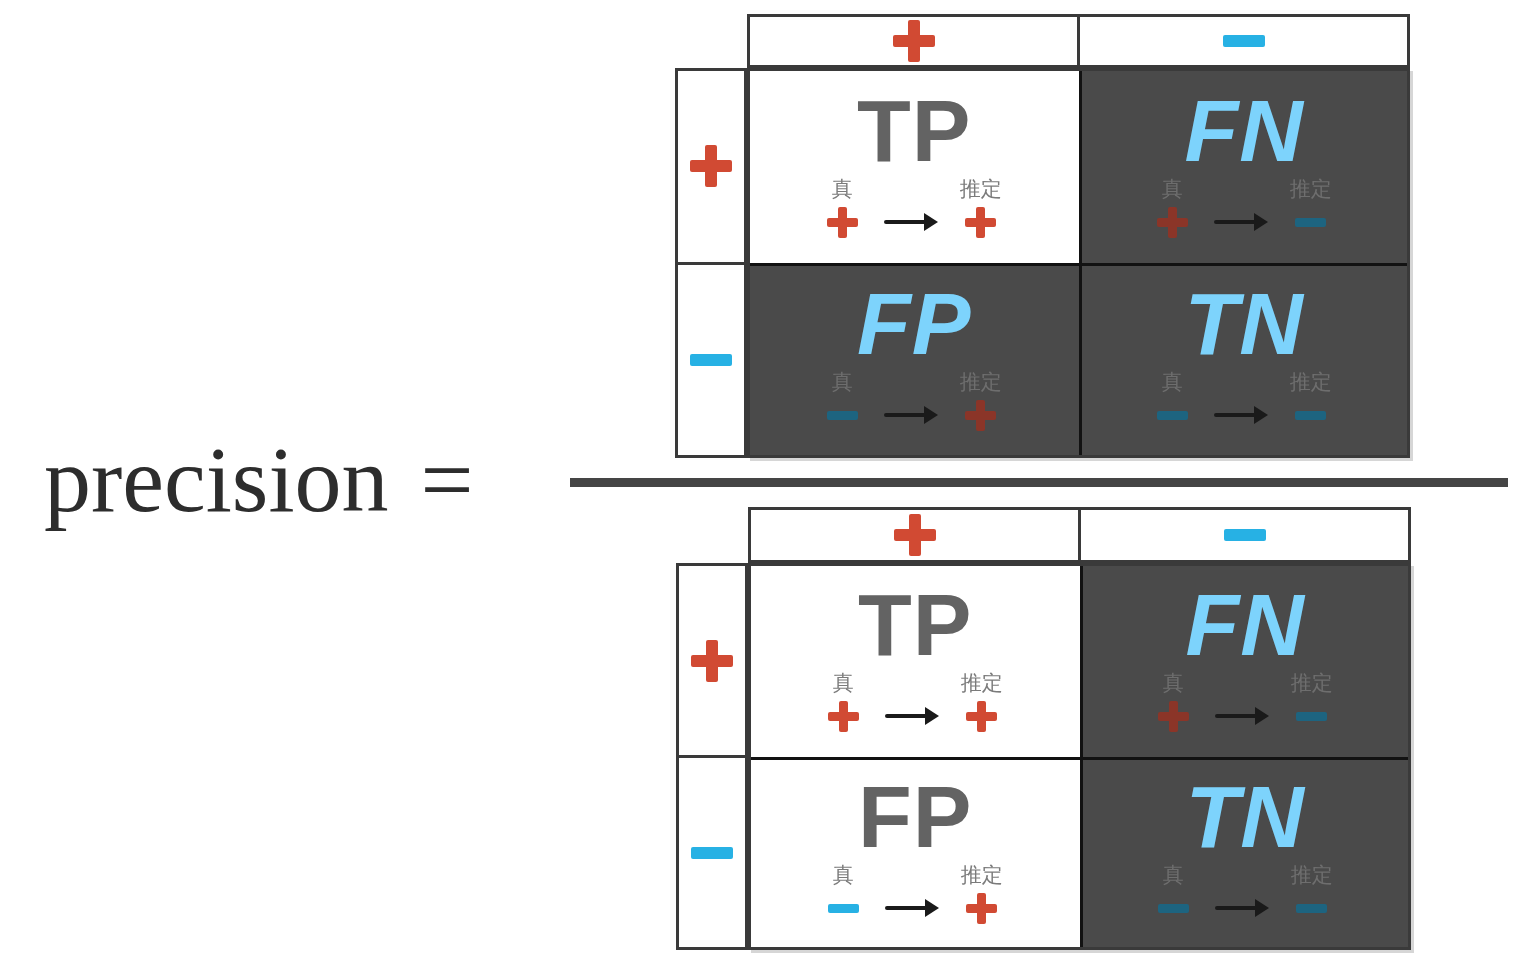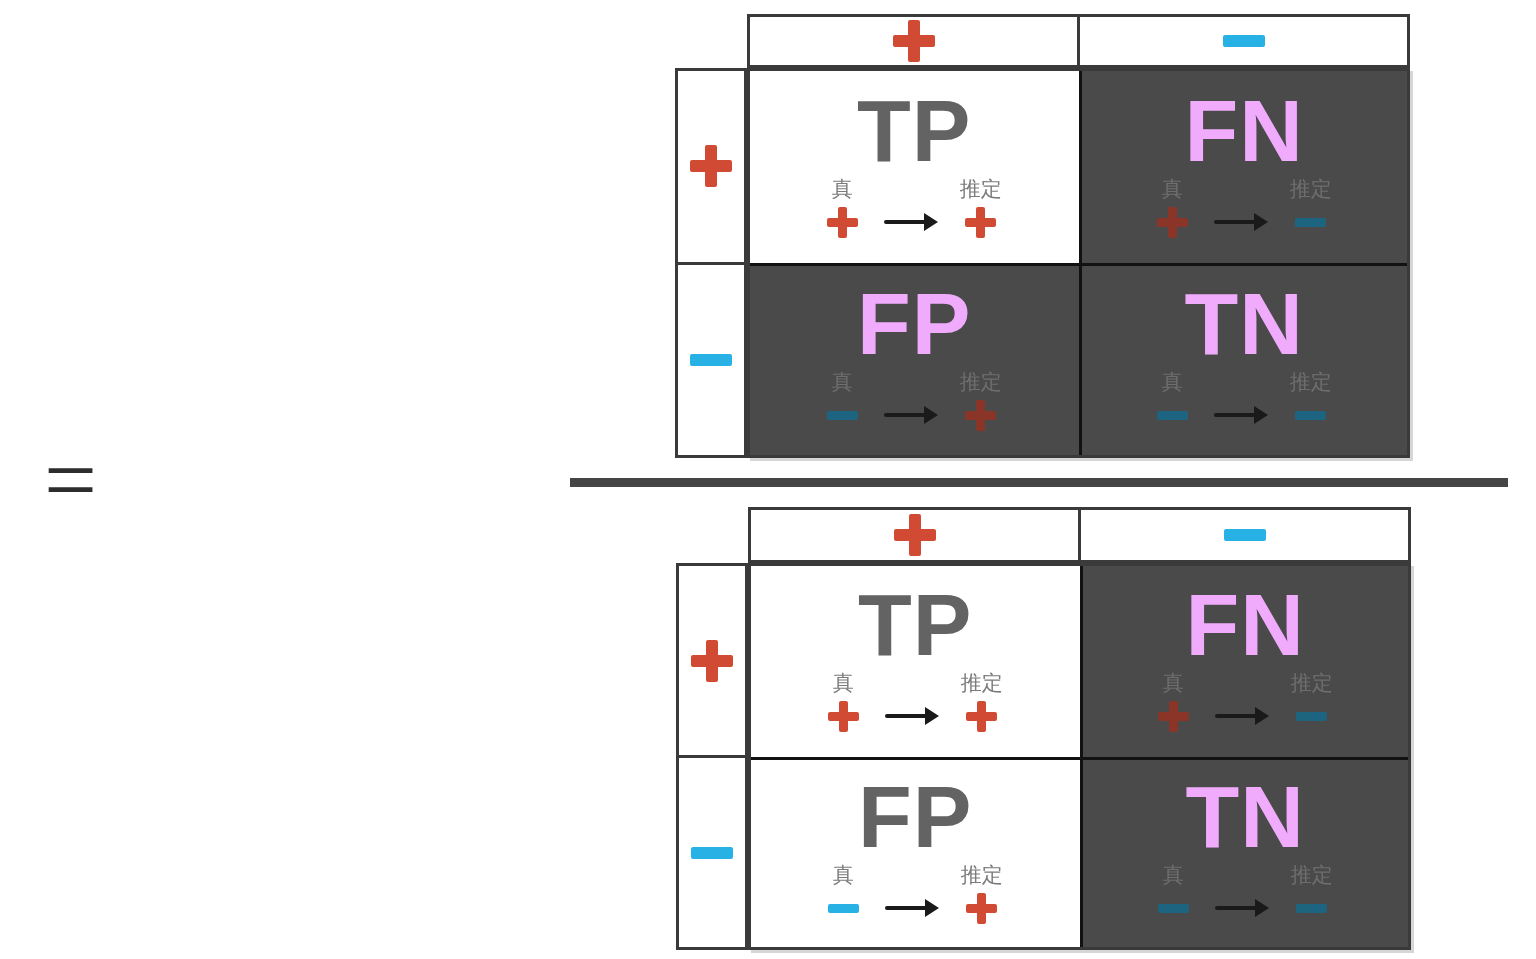--- a/index.html
+++ b/index.html
@@ -60,21 +60,21 @@
   }
   .cell:nth-child(2){border-left:3px solid #121212;}
   .cell:nth-child(3){border-top:3px solid #121212;text-align:right;}
   .cell:nth-child(4){border-left:3px solid #121212;border-top:3px solid #121212;}
   .cell[data-state="dimmed"]{background:#4a4a4a;}
 
   .cell-label{
     font-size:88px;font-weight:800;line-height:68px;
     color:#636363;letter-spacing:1px;
   }
-  .cell[data-state="dimmed"] .cell-label{color:#f0abfc;}
+  .cell[data-state="dimmed"] .cell-label{color:#7dd3fc;font-style:italic;}
 
   .mapping{display:flex;align-items:flex-start;gap:26px;}
   .map-col{display:flex;flex-direction:column;align-items:center;gap:7px;}
   .map-label{font-size:21px;line-height:22px;color:#7b7b7b;}
   .cell[data-state="dimmed"] .map-label{color:#6e6e6e;}
 
   
   .arrow{
     margin-top:42px;width:50px;height:4px;background:#1a1a1a;
     border-radius:2px;position:relative;
@@ -102,20 +102,21 @@
 
   [data-color="positive"]{color:#d14a33;}
   [data-color="negative"]{color:#27b1e4;}
   [data-color="positive_muted"]{color:#8b3528;}
   [data-color="negative_muted"]{color:#1d6480;}
 </style>
 </head>
 <body>
 
 <div class="formula">
+  <span>precision</span>
   <span>=</span>
 </div>
 
 <div class="frac-bar"></div>
 
 <div class="matrix" id="m1">
   <div class="mx-header">
     <div class="hcell">
       <span class="sym s-big" data-symbol="plus" data-color="positive"></span>
     </div>

